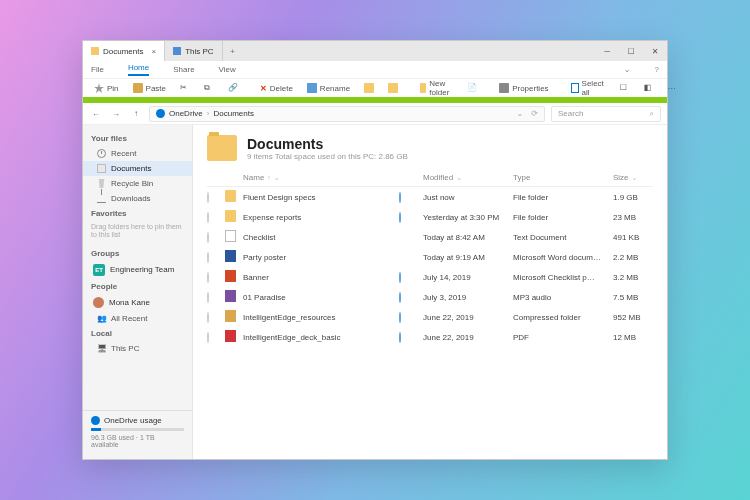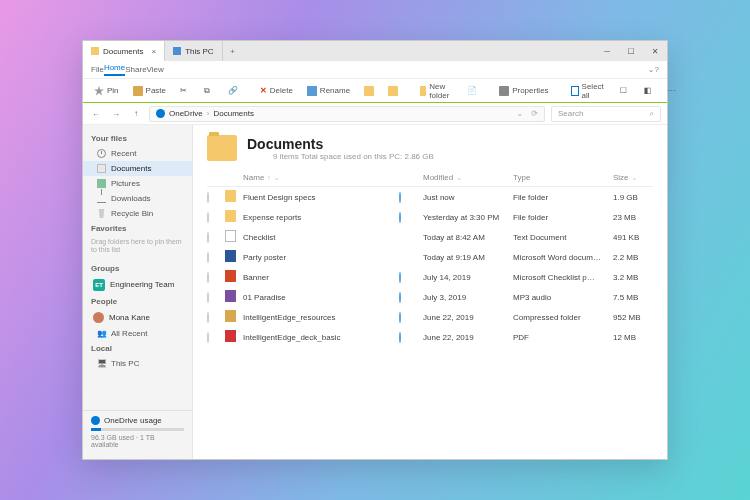--- a/index.html
+++ b/index.html
@@ -7,26 +7,26 @@
 .window{width:586px;height:420px;background:#fff;border:1px solid #c8c8c8;display:flex;flex-direction:column;font-size:8px;color:#333;box-shadow:0 10px 30px rgba(0,0,0,.15);}
 .titlebar{height:20px;background:#e8e8e8;display:flex;align-items:stretch;}
 .tab{display:flex;align-items:center;gap:4px;padding:0 8px;border-right:1px solid #d0d0d0;cursor:pointer;}
 .tab.active{background:#fff;}
 .tab .ficon{width:8px;height:8px;background:#f5c96b;}
 .tab .pcicn{width:8px;height:8px;background:#4a8fd6;}
 .tab .x{color:#666;margin-left:4px;}
 .newtab{width:20px;display:flex;align-items:center;justify-content:center;color:#666;}
 .wbtns{margin-left:auto;display:flex;}
 .wbtn{width:24px;display:flex;align-items:center;justify-content:center;color:#555;}
-.menubar{height:18px;display:flex;align-items:center;padding:0 8px;gap:0;border-bottom:1px solid #eee;}
+.menubar{height:18px;display:flex;align-items:center;padding:0 8px;gap:24px;border-bottom:1px solid #eee;}
 .menubar span{color:#666;cursor:pointer;}
 .menubar span.active{color:#0078d4;border-bottom:2px solid #0078d4;padding-bottom:2px;}
 .menubar .chev{margin-left:auto;color:#888;}
 .menubar .help{color:#888;}
-.ribbon{height:24px;display:flex;align-items:center;padding:0 6px;gap:4px;border-bottom:1px solid #84cc16;}
+.ribbon{height:24px;display:flex;align-items:center;padding:0 6px;gap:4px;border-bottom:6px solid #84cc16;}
 .rbtn{display:flex;align-items:center;gap:3px;padding:2px 5px;color:#555;cursor:pointer;border-radius:2px;}
 .ricn{width:10px;height:10px;display:inline-block;}
 .rsep{width:1px;height:14px;background:#e0e0e0;margin:0 2px;}
 .i-pin{background:#999;clip-path:polygon(50% 0,60% 40%,100% 40%,70% 60%,80% 100%,50% 75%,20% 100%,30% 60%,0 40%,40% 40%);}
 .i-paste{background:#d9a84e;border-radius:1px;}
 .i-del{color:#d83b01;font-weight:bold;}
 .i-ren{background:#5b9bd5;}
 .i-nf{background:#f5c96b;border-radius:1px;}
 .i-prop{background:#888;border-radius:1px;}
 .i-sel{border:1px solid #0078d4;}
@@ -56,21 +56,21 @@
 .avatar{width:11px;height:11px;border-radius:50%;background:#c97b5a;}
 .storage{margin-top:auto;padding:5px 8px;border-top:1px solid #e0e0e0;}
 .sbar{height:3px;background:#d8d8d8;margin:3px 0;}
 .sbar>div{height:100%;background:#0078d4;width:11%;}
 .stxt{color:#888;font-size:7px;}
 .main{flex:1;display:flex;flex-direction:column;padding:10px 14px;overflow:hidden;}
 .mhdr{display:flex;align-items:center;gap:10px;margin-bottom:8px;}
 .bigf{width:30px;height:26px;background:#f5c96b;border-radius:2px;position:relative;}
 .bigf:before{content:"";position:absolute;top:-3px;left:2px;width:10px;height:4px;background:#e8b94e;border-radius:1px 1px 0 0;}
 .mtitle{font-size:14px;font-weight:600;color:#222;}
-.msub{color:#999;font-size:8px;margin-left:26px;}
+.msub{color:#999;font-size:8px;}
 .cols{display:flex;padding:4px 0;border-bottom:1px solid #eee;color:#888;}
 .c-chk{width:18px;}
 .c-icn{width:18px;}
 .c-name{flex:1;}
 .c-st{width:24px;}
 .c-mod{width:90px;}
 .c-type{width:100px;}
 .c-size{width:40px;text-align:left;}
 .row{display:flex;align-items:center;padding:3px 0;color:#444;}
 .chk{width:10px;height:10px;border:1px solid #ccc;border-radius:50%;}
@@ -204,30 +204,26 @@
       <div class="shdr">Your files</div>
       <div class="sitem">
           <span class="si si-recent"></span>
           <span>Recent</span>
         </div>
       <div class="sitem sel">
           <span class="si si-doc"></span>
           <span>Documents</span>
         </div>
       <div class="sitem">
-          <span class="si si-pic"></span>
-          <span>Pictures</span>
+          <span class="si si-rb"></span>
+          <span>Recycle Bin</span>
         </div>
       <div class="sitem">
           <span class="si si-dl"></span>
           <span>Downloads</span>
-        </div>
-      <div class="sitem">
-          <span class="si si-rb"></span>
-          <span>Recycle Bin</span>
         </div>
 
       <div class="shdr">Favorites</div>
       <div class="shint">Drag folders here to pin them to this list</div>
 
       <div class="shdr">Groups</div>
       <div class="sgroup">
           <span class="gticn">ET</span>
           <span>Engineering Team</span>
         </div>

